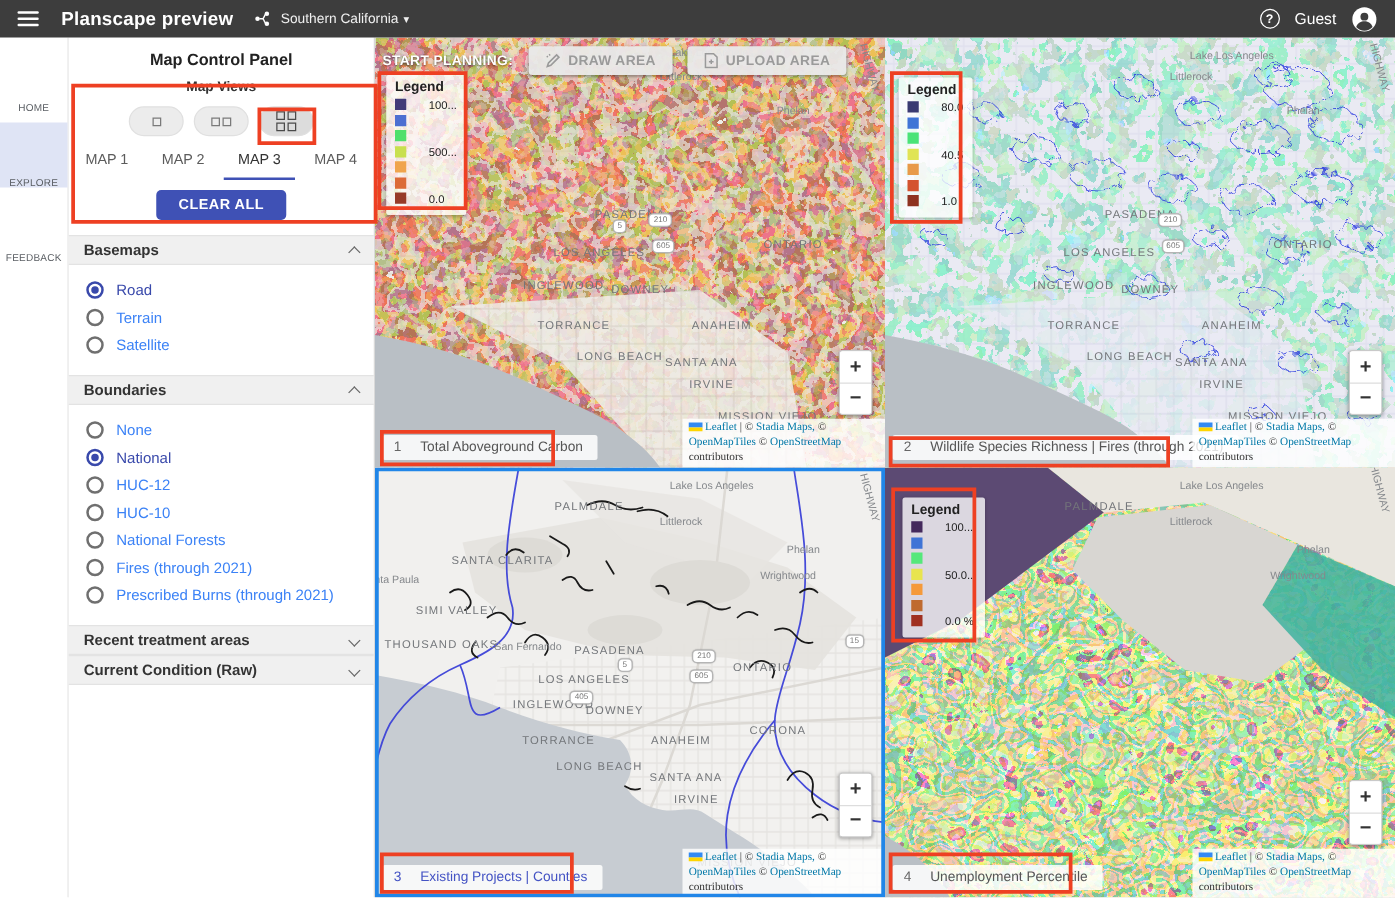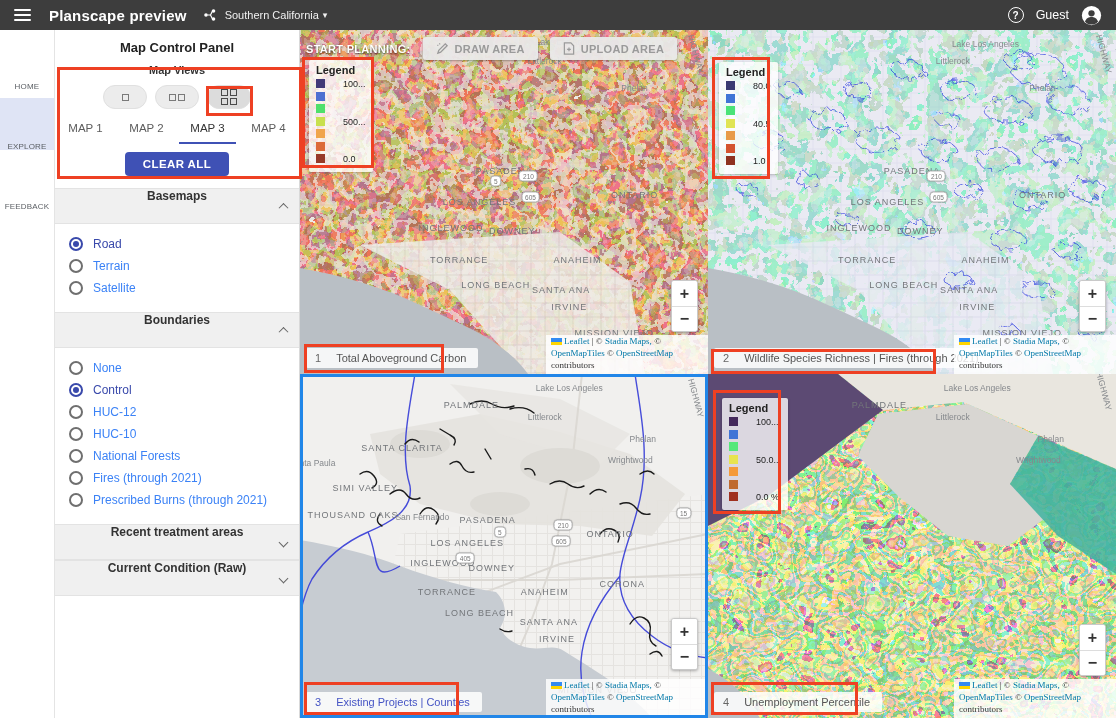--- a/index.html
+++ b/index.html
@@ -34,21 +34,21 @@
   .viewbtn.sel { background:#dcdcdc; }
   .sq { width:7px; height:7px; border:1.4px solid #7a7a7a; display:inline-block; }
   .viewbtn.sel .sq { border-color:#4a4a4a; }
   .grid4 { display:grid; grid-template-columns:7px 7px; gap:2px; }
   .tabs-row { height:32px; display:flex; align-items:stretch; margin-top:2px; }
   .tab { flex:1; text-align:center; font-size:11.5px; color:#5c5c5c; line-height:28px; cursor:pointer; position:relative; }
   .tab.active { color:#333; }
   .tab.active::after { content:""; position:absolute; left:2px; right:2px; bottom:2px; height:2.5px; background:#3f51b5; }
   .clear-wrap { height:36px; display:flex; justify-content:center; align-items:center; }
   .clear-btn { background:#3f51b5; color:#fff; font-weight:bold; font-size:11.5px; border:none; border-radius:4px; padding:6px 18px; letter-spacing:.4px; cursor:pointer; }
-  .sec-head { height:36px; background:#f0f0f0; border-top:1px solid #e3e3e3; border-bottom:1px solid #e3e3e3; display:flex; align-items:center; padding:0 12px; margin-top:6px; cursor:pointer;flex-direction:column; }
+  .sec-head { height:24px; background:#f0f0f0; border-top:1px solid #e3e3e3; border-bottom:1px solid #e3e3e3; display:flex; align-items:center; padding:10px 12px; margin-top:6px; cursor:pointer; }
   .sec-head .t { font-size:12px; font-weight:bold; color:#333; }
   .chev { margin-left:auto; width:7px; height:7px; border-right:1.8px solid #666; border-bottom:1.8px solid #666; }
   .chev.up { transform:rotate(-135deg) translate(-1px,-1px); }
   .chev.down { transform:rotate(45deg); }
   .radio-group { padding:8px 0 6px 14px; }
   .radio-row { display:flex; align-items:center; gap:10px; height:20px; margin:2px 0; cursor:pointer; }
   .radio { width:14px; height:14px; border:2px solid #6f6f6f; border-radius:50%; position:relative; flex:none; }
   .radio.checked { border-color:#3949ab; }
   .radio.checked::after { content:""; position:absolute; left:2px; top:2px; width:6px; height:6px; border-radius:50%; background:#3949ab; }
   .rlabel { font-size:12px; color:#3b82f6; }
@@ -200,21 +200,21 @@
       <span class="t">Boundaries</span>
       <span class="chev up"></span>
     </div>
     <div class="radio-group">
         <label class="radio-row">
           <span class="radio"></span>
           <span class="rlabel">None</span>
         </label>
         <label class="radio-row sel">
           <span class="radio checked"></span>
-          <span class="rlabel">Control</span>
+          <span class="rlabel">National</span>
         </label>
         <label class="radio-row">
           <span class="radio"></span>
           <span class="rlabel">HUC-12</span>
         </label>
         <label class="radio-row">
           <span class="radio"></span>
           <span class="rlabel">HUC-10</span>
         </label>
         <label class="radio-row">

